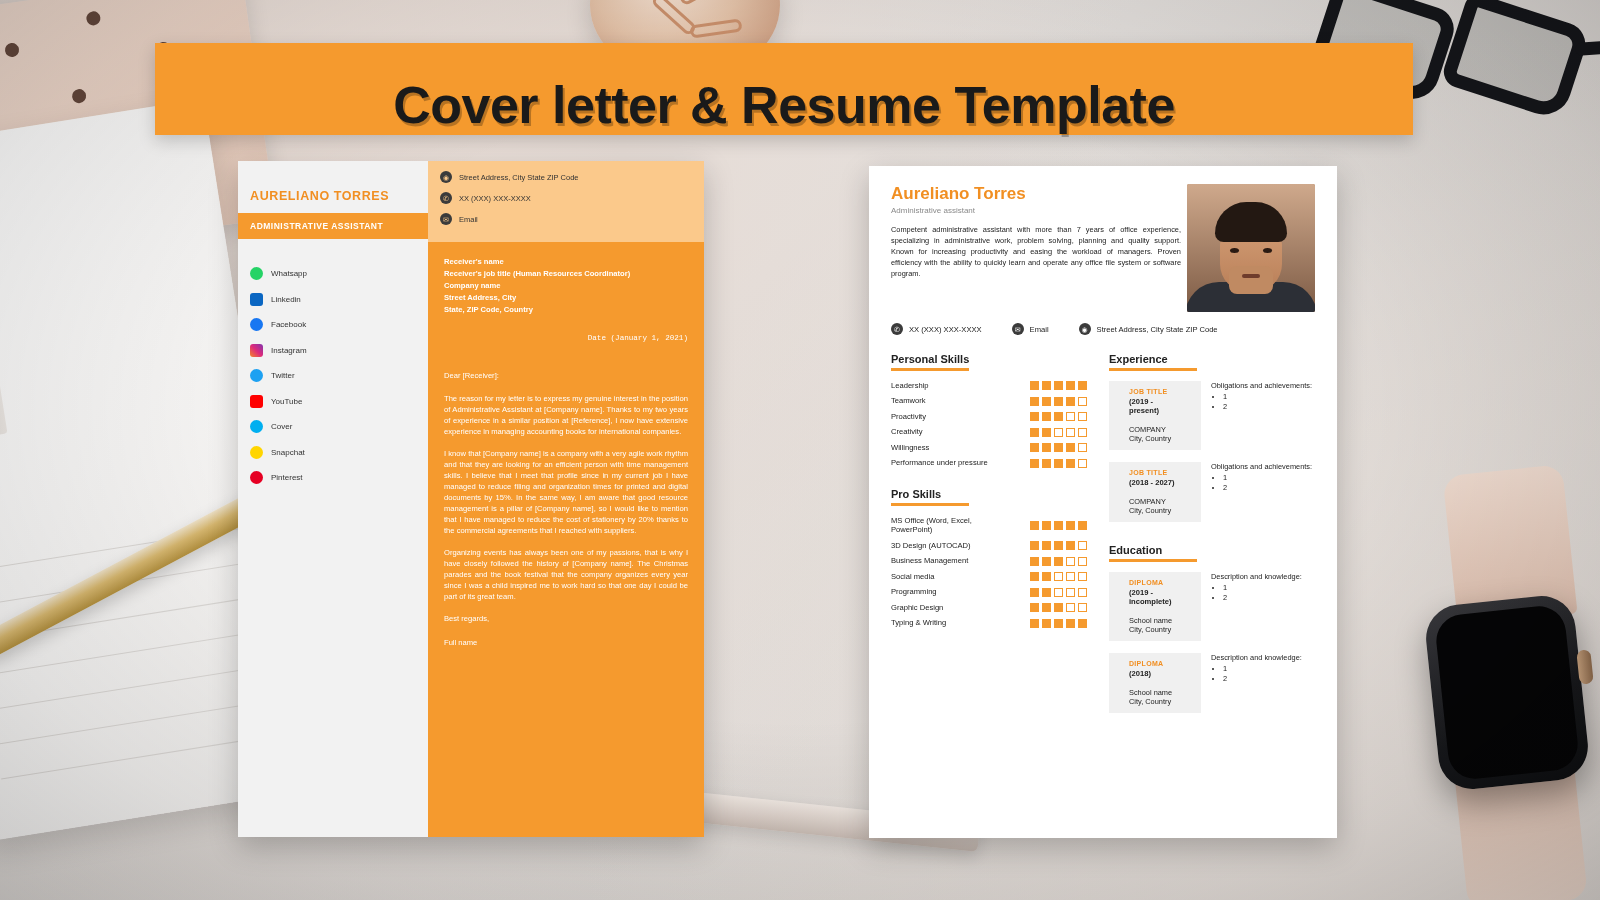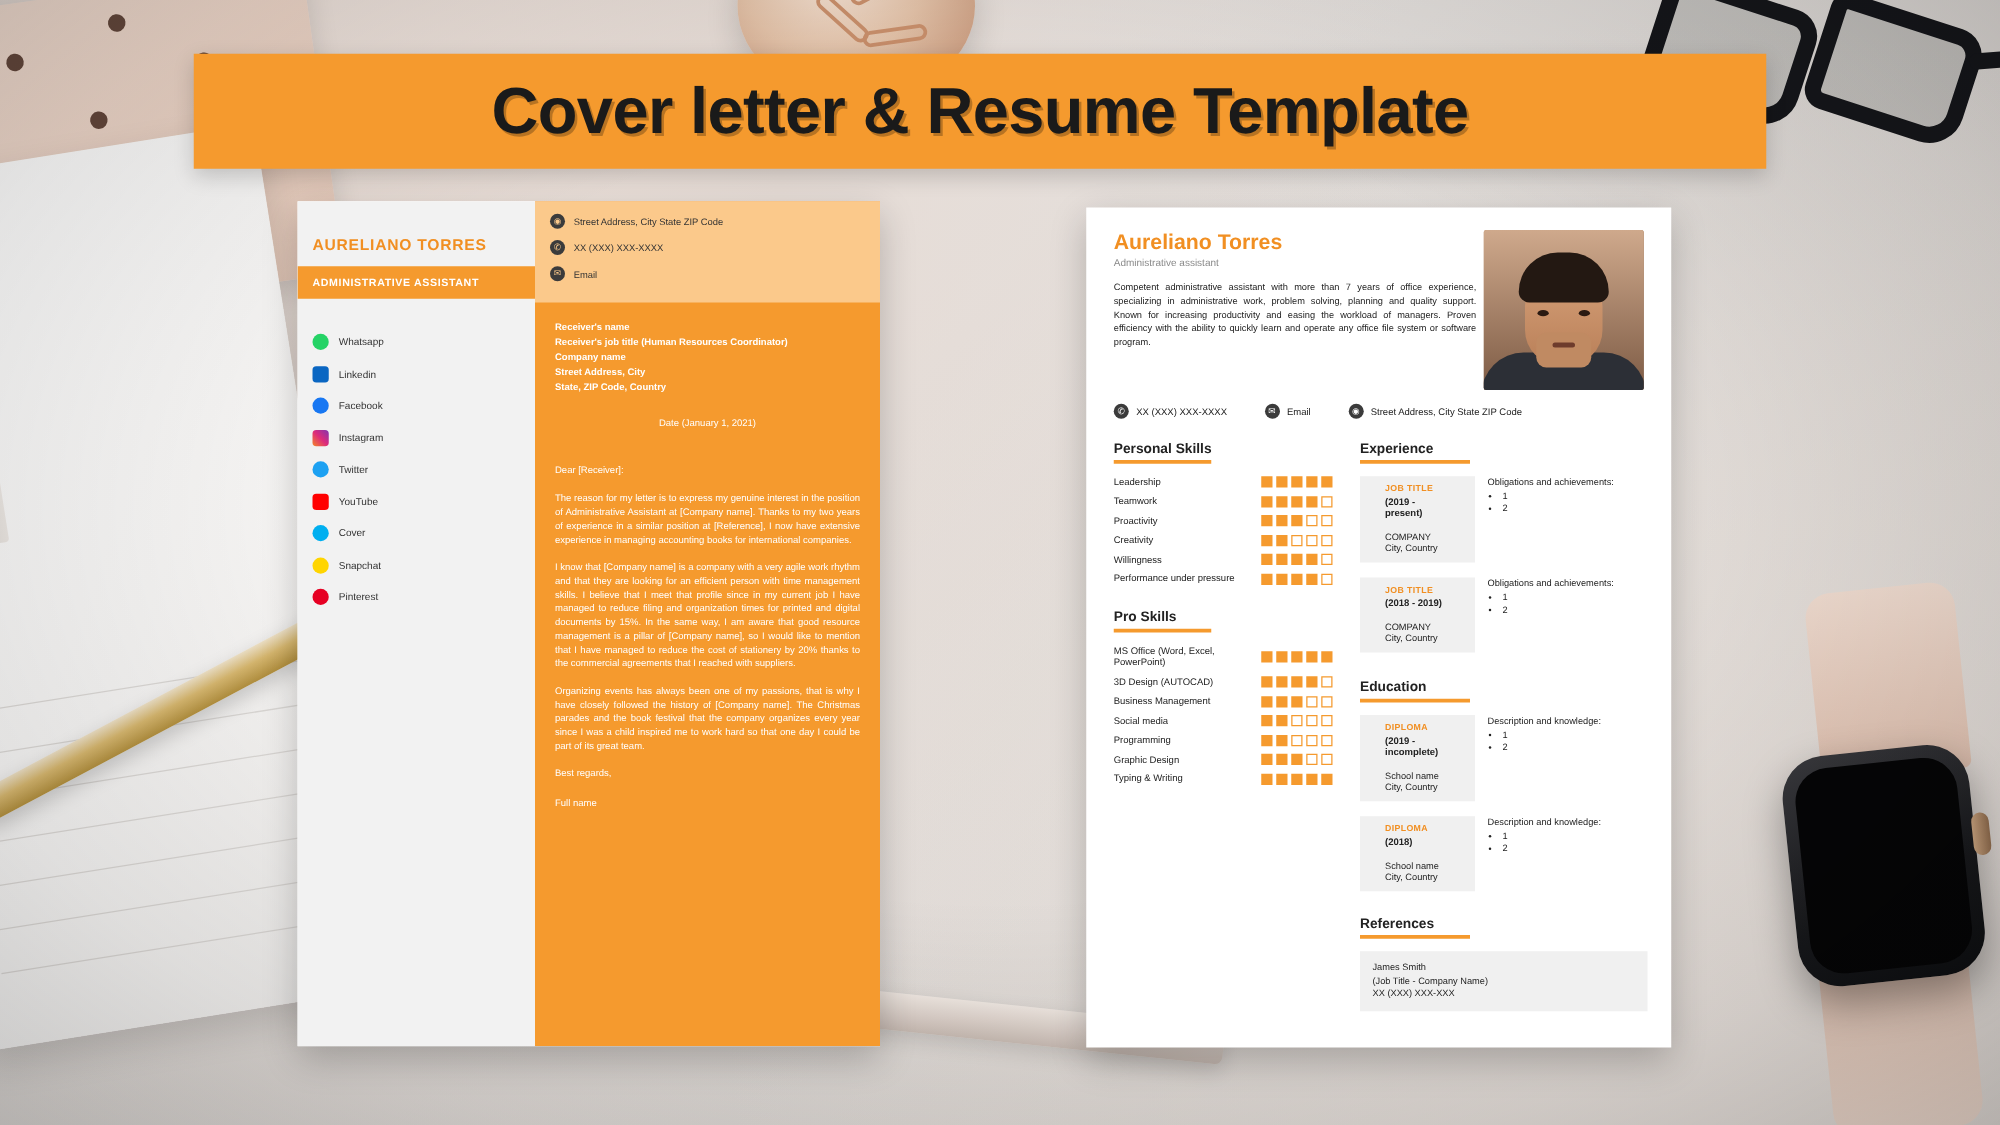--- a/index.html
+++ b/index.html
@@ -115,21 +115,21 @@
   .vignette {
     position:absolute; inset:0;
     background:radial-gradient(ellipse at 50% 45%, rgba(0,0,0,0) 45%, rgba(0,0,0,.10) 78%, rgba(0,0,0,.2) 100%);
     pointer-events:none;
   }
 
   
   #banner {
     position:absolute; left:155px; top:43px; width:1258px; height:92px;
     background:#f59a2e;
-    display:flex; align-items:center; justify-content:center;
+    display:flex; align-items:flex-end; justify-content:center;
     box-shadow:0 6px 16px rgba(0,0,0,.18);
   }
   #banner .btxt {
     font-size:52px; font-weight:bold; color:#1a1a1a; letter-spacing:-0.5px;
     text-shadow:2px 3px 0 rgba(0,0,0,.25);
     white-space:nowrap;
   }
 
   
   #cover-page {
@@ -161,21 +161,21 @@
   .cl-contacts { background:#fbc98b; padding:10px 12px 8px 12px; }
   .cl-contact { display:flex; align-items:center; gap:7px; margin-bottom:9px; }
   .cl-contact .lbl { font-size:7.5px; color:#333; }
   .cico {
     width:12px; height:12px; border-radius:50%; background:#3b3b3b;
     display:flex; align-items:center; justify-content:center;
     color:#fbc98b; font-size:7px; line-height:1;
   }
   .cl-body { padding:14px 16px 0 16px; font-size:7.6px; line-height:1.45; }
   .cl-addr div { margin-bottom:1px;font-weight:bold; }
-  .cl-date { text-align:center; margin:18px 0 26px 0; }
+  .cl-date { text-align:right; margin:18px 0 26px 0;font-family:Liberation Mono, monospace; }
   .cl-greet { margin-bottom:12px; }
   .cl-para { text-align:justify; margin-bottom:11px; }
   .cl-sign { margin-top:6px; }
   .cl-sign div { margin-bottom:13px; }
 
   
   #resume-page {
     position:absolute; left:869px; top:166px; width:468px; height:672px;
     background:#ffffff;
     box-shadow:0 10px 28px rgba(0,0,0,.22);
@@ -606,21 +606,21 @@
             <ul>
               <li>1</li>
               <li>2</li>
             </ul>
           </div>
         </div>
 
         <div class="entry">
           <div class="entry-left">
             <div class="entry-title">JOB TITLE</div>
-            <div class="entry-date">(2018 - 2019)</div>
+            <div class="entry-date">(2018 - 2027)</div>
             <div class="entry-company">COMPANY</div>
             <div class="entry-loc">City, Country</div>
           </div>
           <div class="entry-right">
             <div class="entry-lead">Obligations and achievements:</div>
             <ul>
               <li>1</li>
               <li>2</li>
             </ul>
           </div>
@@ -661,24 +661,15 @@
             <ul>
               <li>1</li>
               <li>2</li>
             </ul>
           </div>
         </div>
       </div>
 
       <div style="height:8px"></div>
 
-      <div>
-        <div class="sec-title">References</div>
-        <div class="sec-rule w2"></div>
-        <div class="ref-box">
-          <div class="ref-line">James Smith</div>
-          <div class="ref-line">(Job Title - Company Name)</div>
-          <div class="ref-line">XX (XXX) XXX-XXX</div>
-        </div>
-      </div>
     </div>
   </div>
 </div>
 
 </body></html>

